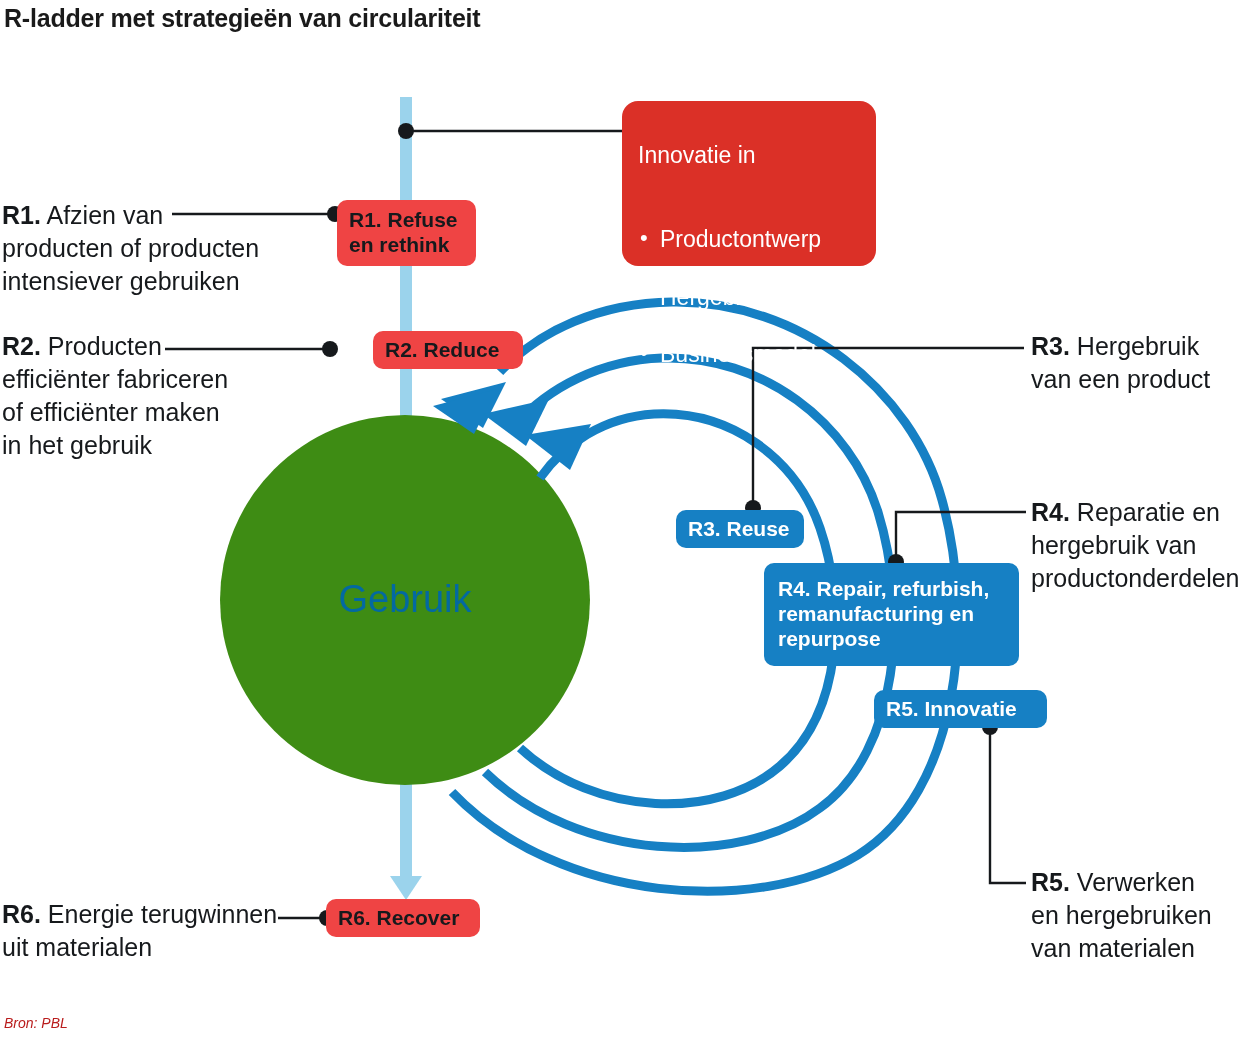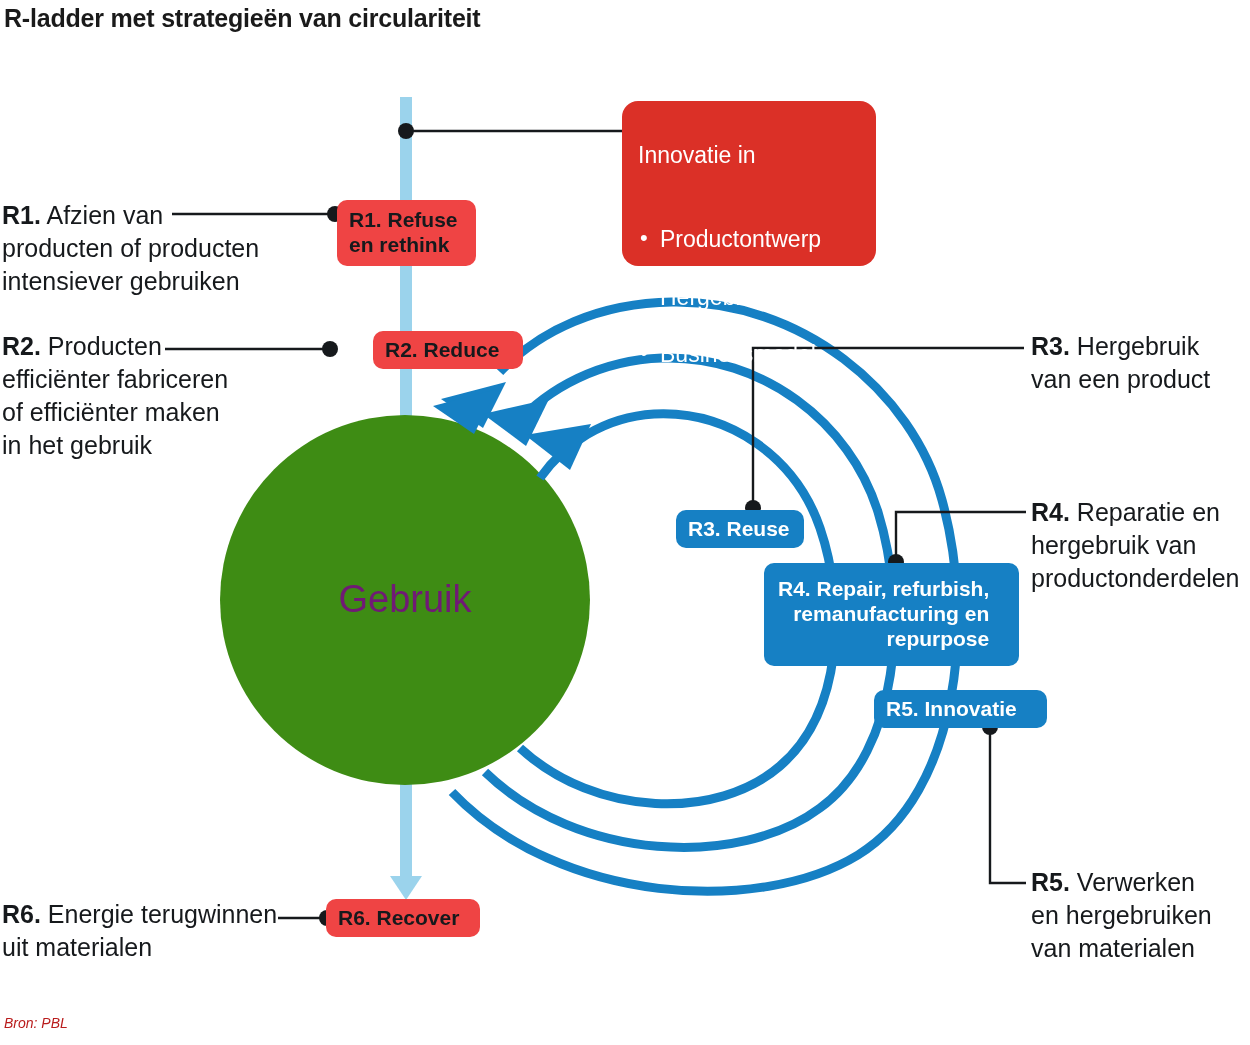--- a/index.html
+++ b/index.html
@@ -79,21 +79,21 @@
   #node-r2 {
     left: 329px; top: 331px; width: 150px; height: 38px;
     padding: 0 10px 0 12px; font-size: 21px; margin-left: 44px;
   }
   #node-r3 {
     left: 668px; top: 510px; width: 128px; height: 38px;
     padding: 0 0 0 12px; font-size: 21px; margin-left: 8px;
   }
   #node-r4 {
     left: 764px; top: 563px; width: 255px; height: 103px;
-    padding: 0 12px 0 14px; font-size: 21px; text-align: right;
+    padding: 0 12px 0 14px; font-size: 21px;
   }
   #node-r5 {
     left: 874px; top: 690px; width: 173px; height: 38px;
     padding: 0 0 0 12px; font-size: 21px;
   }
   #node-r6 {
     left: 326px; top: 899px; width: 154px; height: 38px;
     padding: 0 10px 0 12px; font-size: 21px; text-align: center;
   }
   #node-innovatie {
@@ -132,21 +132,21 @@
   #ann-r5 { left: 1031px; top: 866px; width: 220px; }
   #ann-r6 { left: 2px; top: 898px; width: 330px; }
 
   #circle-label {
     position: absolute;
     left: 220px;
     top: 578px;
     width: 370px;
     text-align: center;
     font-size: 38px;
-    color: #701a75;
+    color: #0369a1;
   }
 </style>
 </head>
 <body>
 
 <div id="stage">
 
   <div id="title">R-ladder met strategieën van circulariteit</div>
 
   <svg class="layer" id="vector-layer" viewBox="0 0 1250 1045">

